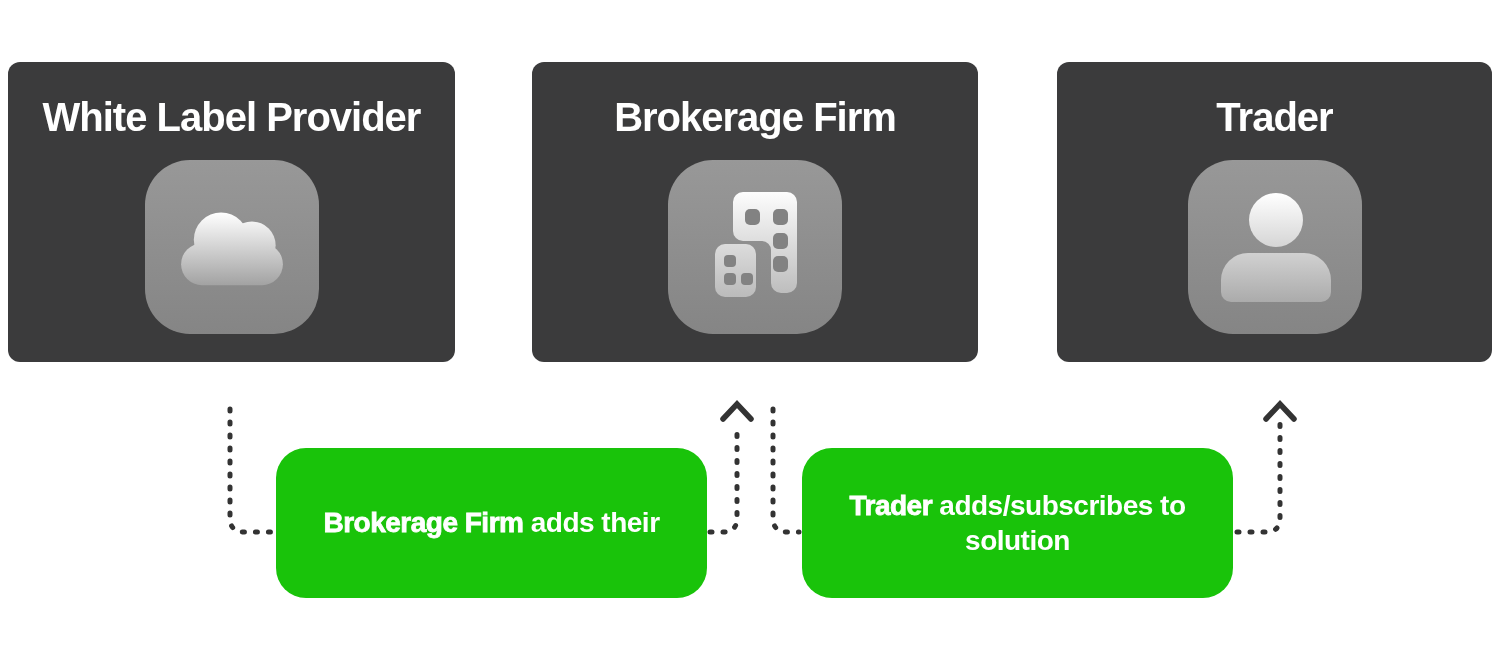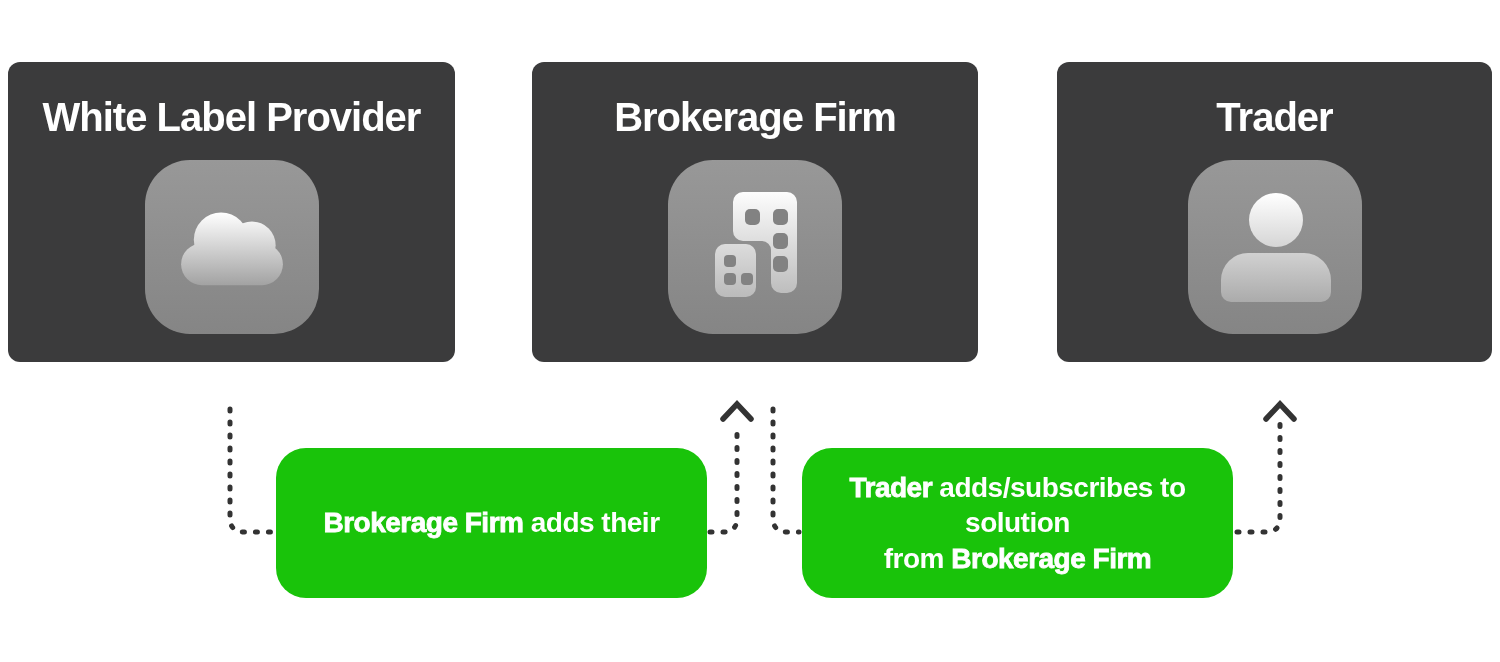--- a/index.html
+++ b/index.html
@@ -161,16 +161,15 @@
     </div>
   </div>
 
   <div class="callout" style="left:276px;">
     <div class="callout-line"><span class="seg-strong">Brokerage Firm</span><span> adds their</span></div>
   </div>
 
   <div class="callout" style="left:802px;">
     <div class="callout-line"><span class="seg-strong">Trader</span><span> adds/subscribes to</span></div>
     <div class="callout-line"><span>solution</span></div>
-    <div class="callout-line"><span>from </span><span class="seg-strong">Brokerage Firm</span></div>
   </div>
 
 </div>
 
 </body></html>

